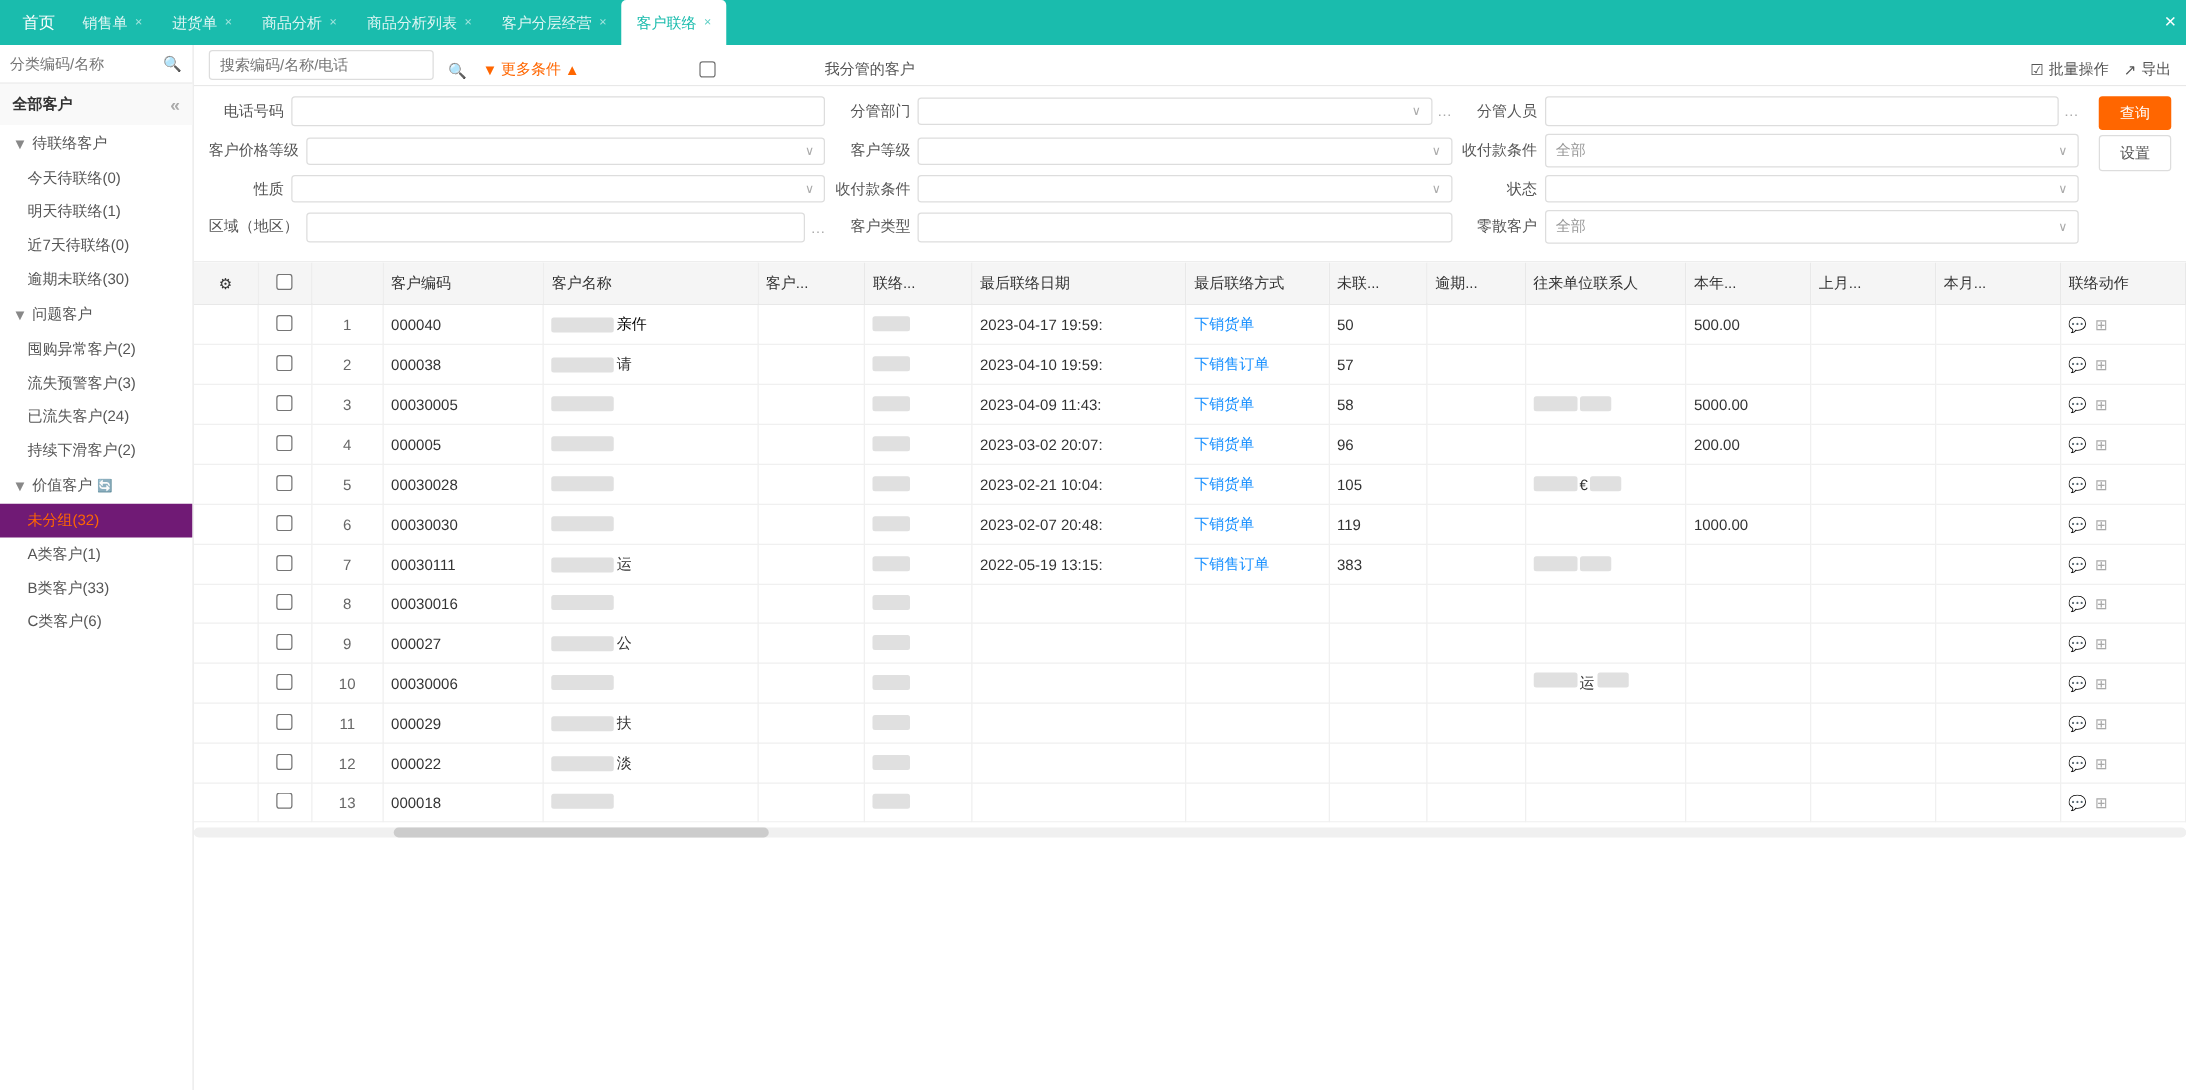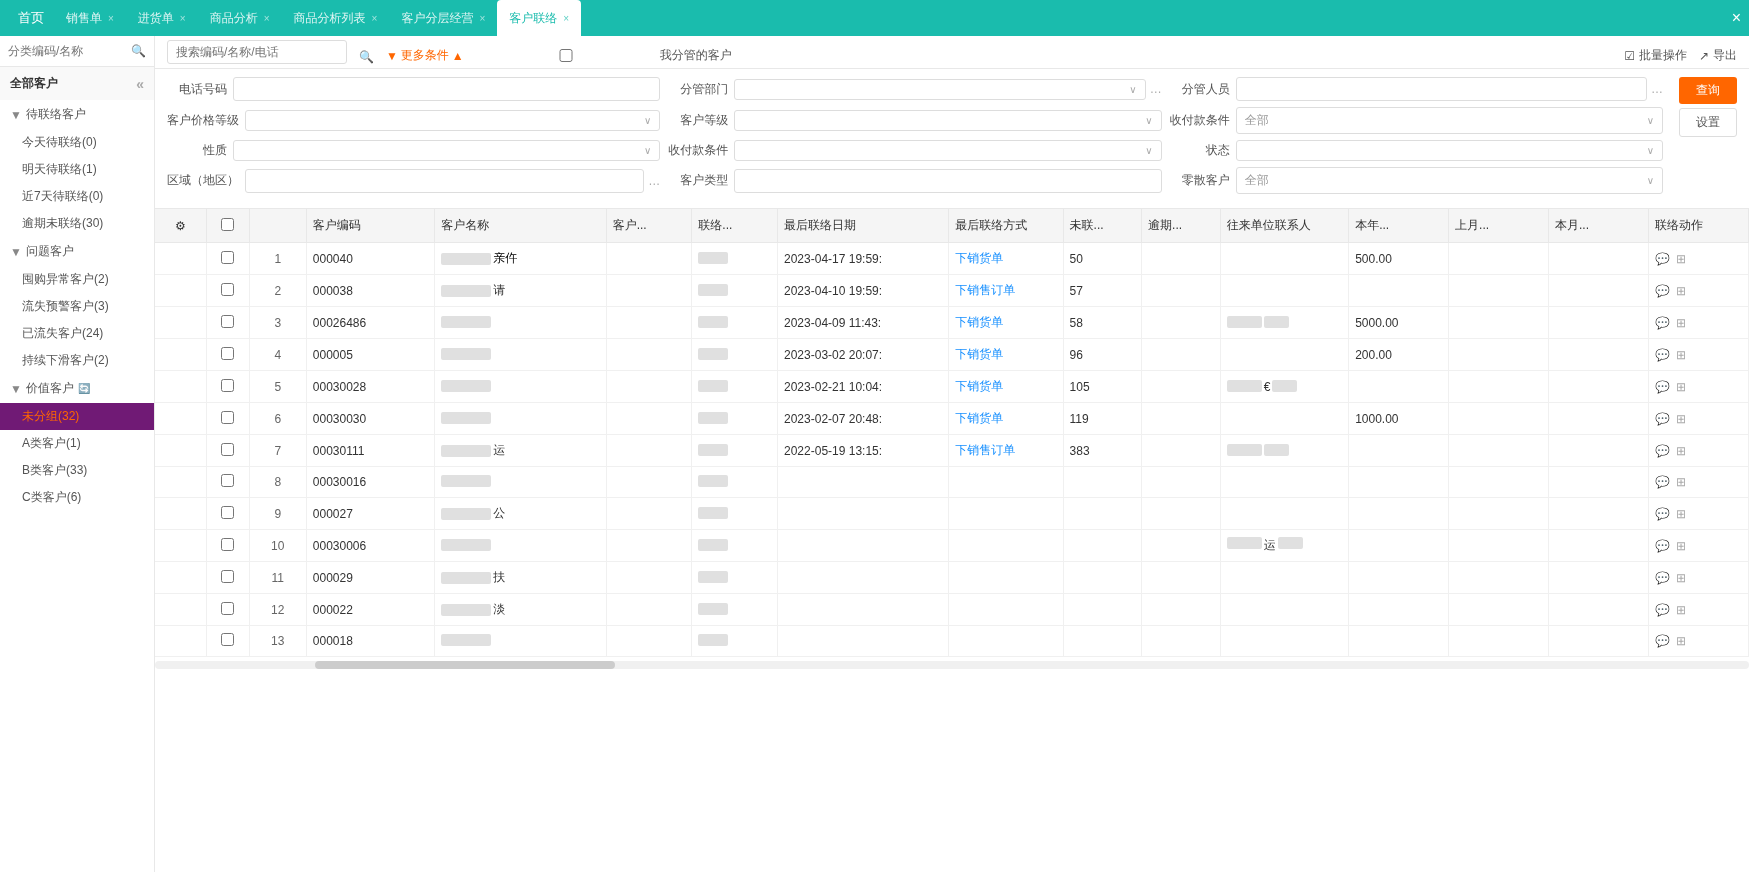--- a/index.html
+++ b/index.html
@@ -567,21 +567,21 @@
       <div class="action-icons">
         <span title="消息">💬</span>
         <span title="操作">⊞</span>
       </div>
     </td>
   </tr>
             <tr>
     <td class="td-check"></td>
     <td class="td-check"><input type="checkbox" style=""></td>
     <td class="td-no">3</td>
-    <td>00026486</td>
+    <td>00030005</td>
     <td><span style="display:inline-flex;align-items:center;gap:2px;">
                   <span class="blurred" style="width:50px;">&nbsp;</span>
                 </span></td>
     <td></td>
     <td><span class="blurred" style="width:30px;">&nbsp;</span></td>
     <td>2023-04-09 11:43:</td>
     <td><a class="link-text">下销货单</a></td>
     <td>58</td>
     <td></td>
     <td><span style="display:inline-flex;gap:2px;">

